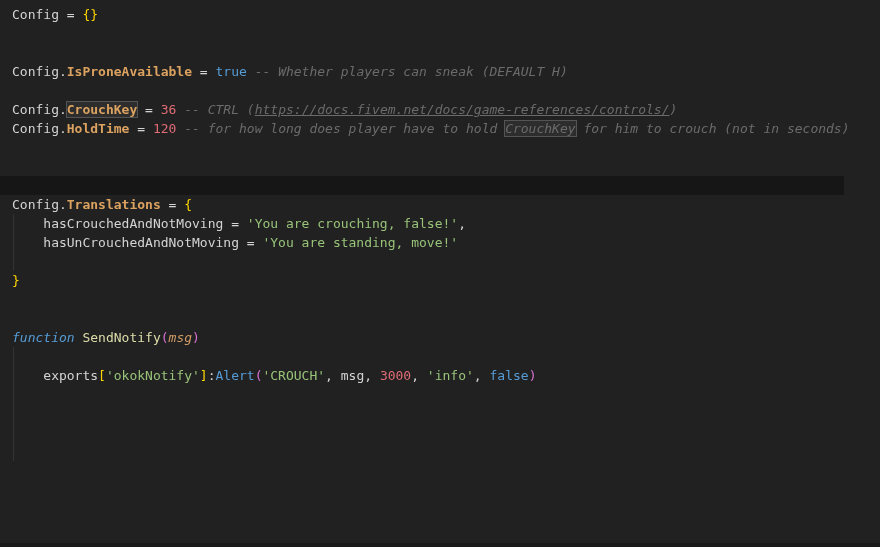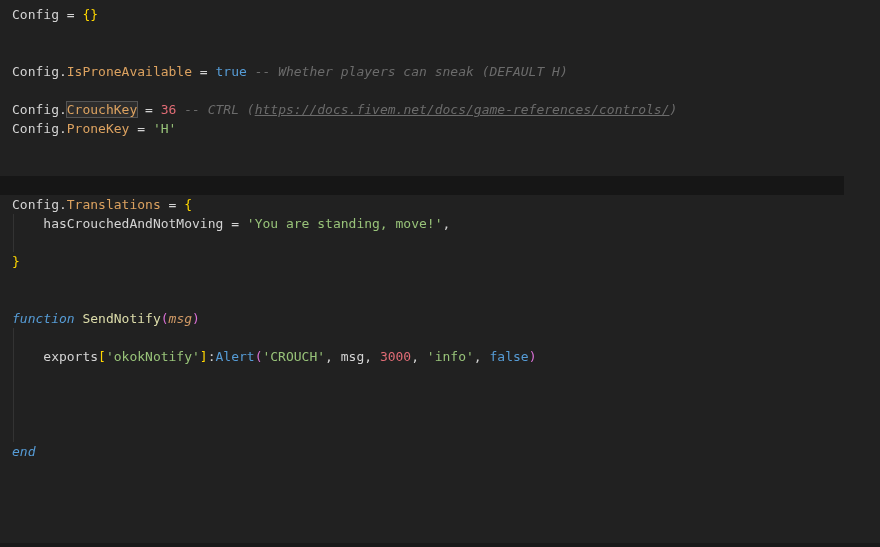--- a/index.html
+++ b/index.html
@@ -33,21 +33,21 @@
   }
   .guide {
     position: absolute;
     left: 13px;
     top: 0;
     bottom: 0;
     width: 1px;
     background: var(--indentGuide, #333333);
   }
   .tok-plain   { color: var(--plain); }
-  .tok-prop    { color: var(--prop); }
+  .tok-prop    { color: var(--prop); font-weight: bold; }
   .tok-kw      { color: var(--kw); text-align: center; }
   .tok-kwi     { color: var(--kw); font-style: italic; }
   .tok-str     { color: var(--str); }
   .tok-num     { color: var(--num); }
   .tok-com     { color: var(--com); font-style: italic; }
   .tok-comlink { color: var(--com); font-style: italic; text-decoration: underline; }
   .tok-fname   { color: var(--fname); }
   .tok-fcall   { color: var(--fcall); }
   .tok-b1      { color: var(--b1); }
   .tok-b2      { color: var(--b2); }
@@ -68,33 +68,33 @@
 </head>
 <body>
 
 <div id="editor">
     <div class="line"><span class="tok-plain">Config = </span><span class="tok-b1">{}</span></div>
     <div class="line"></div>
     <div class="line"></div>
     <div class="line"><span class="tok-plain">Config.</span><span class="tok-prop">IsProneAvailable</span><span class="tok-plain"> = </span><span class="tok-kw">true</span><span class="tok-plain"> </span><span class="tok-com">-- Whether players can sneak (DEFAULT H)</span></div>
     <div class="line"></div>
     <div class="line"><span class="tok-plain">Config.</span><span class="tok-prop occ">CrouchKey</span><span class="tok-plain"> = </span><span class="tok-num">36</span><span class="tok-plain"> </span><span class="tok-com">-- CTRL (</span><span class="tok-comlink">https://docs.fivem.net/docs/game-references/controls/</span><span class="tok-com">)</span></div>
-    <div class="line"><span class="tok-plain">Config.</span><span class="tok-prop">ProneKey</span><span class="tok-plain"> = </span><span class="tok-str">'H'</span></div>
+    <div class="line"><span class="tok-plain">Config.</span><span class="tok-prop">HoldTime</span><span class="tok-plain"> = </span><span class="tok-num">120</span><span class="tok-plain"> </span><span class="tok-com">-- for how long does player have to hold </span><span class="tok-com occ">CrouchKey</span><span class="tok-com"> for him to crouch (not in seconds)</span></div>
     <div class="line"></div>
     <div class="line"></div>
     <div class="line current"></div>
     <div class="line"><span class="tok-plain">Config.</span><span class="tok-prop">Translations</span><span class="tok-plain"> = </span><span class="tok-b1">{</span></div>
-    <div class="line"><span class="guide"></span><span class="tok-plain">    hasCrouchedAndNotMoving = </span><span class="tok-str">'You are standing, move!'</span><span class="tok-plain">,</span></div>
+    <div class="line"><span class="guide"></span><span class="tok-plain">    hasCrouchedAndNotMoving = </span><span class="tok-str">'You are crouching, false!'</span><span class="tok-plain">,</span></div>
+    <div class="line"><span class="guide"></span><span class="tok-plain">    hasUnCrouchedAndNotMoving = </span><span class="tok-str">'You are standing, move!'</span></div>
     <div class="line"><span class="guide"></span></div>
     <div class="line"><span class="tok-b1">}</span></div>
     <div class="line"></div>
     <div class="line"></div>
     <div class="line"><span class="tok-kwi">function</span><span class="tok-plain"> </span><span class="tok-fname">SendNotify</span><span class="tok-b2">(</span><span class="tok-param">msg</span><span class="tok-b2">)</span></div>
     <div class="line"><span class="guide"></span></div>
     <div class="line"><span class="guide"></span><span class="tok-plain">    exports</span><span class="tok-b1">[</span><span class="tok-str">'okokNotify'</span><span class="tok-b1">]</span><span class="tok-plain">:</span><span class="tok-fcall">Alert</span><span class="tok-b2">(</span><span class="tok-str">'CROUCH'</span><span class="tok-plain">, msg, </span><span class="tok-num">3000</span><span class="tok-plain">, </span><span class="tok-str">'info'</span><span class="tok-plain">, </span><span class="tok-kw">false</span><span class="tok-b2">)</span></div>
     <div class="line"><span class="guide"></span></div>
     <div class="line"><span class="guide"></span></div>
     <div class="line"><span class="guide"></span></div>
     <div class="line"><span class="guide"></span></div>
-    <div class="line"><span class="tok-kwi">end</span></div>
     <div class="line"></div>
   </div>
 <div id="panel-edge"></div>
 
 </body></html>

